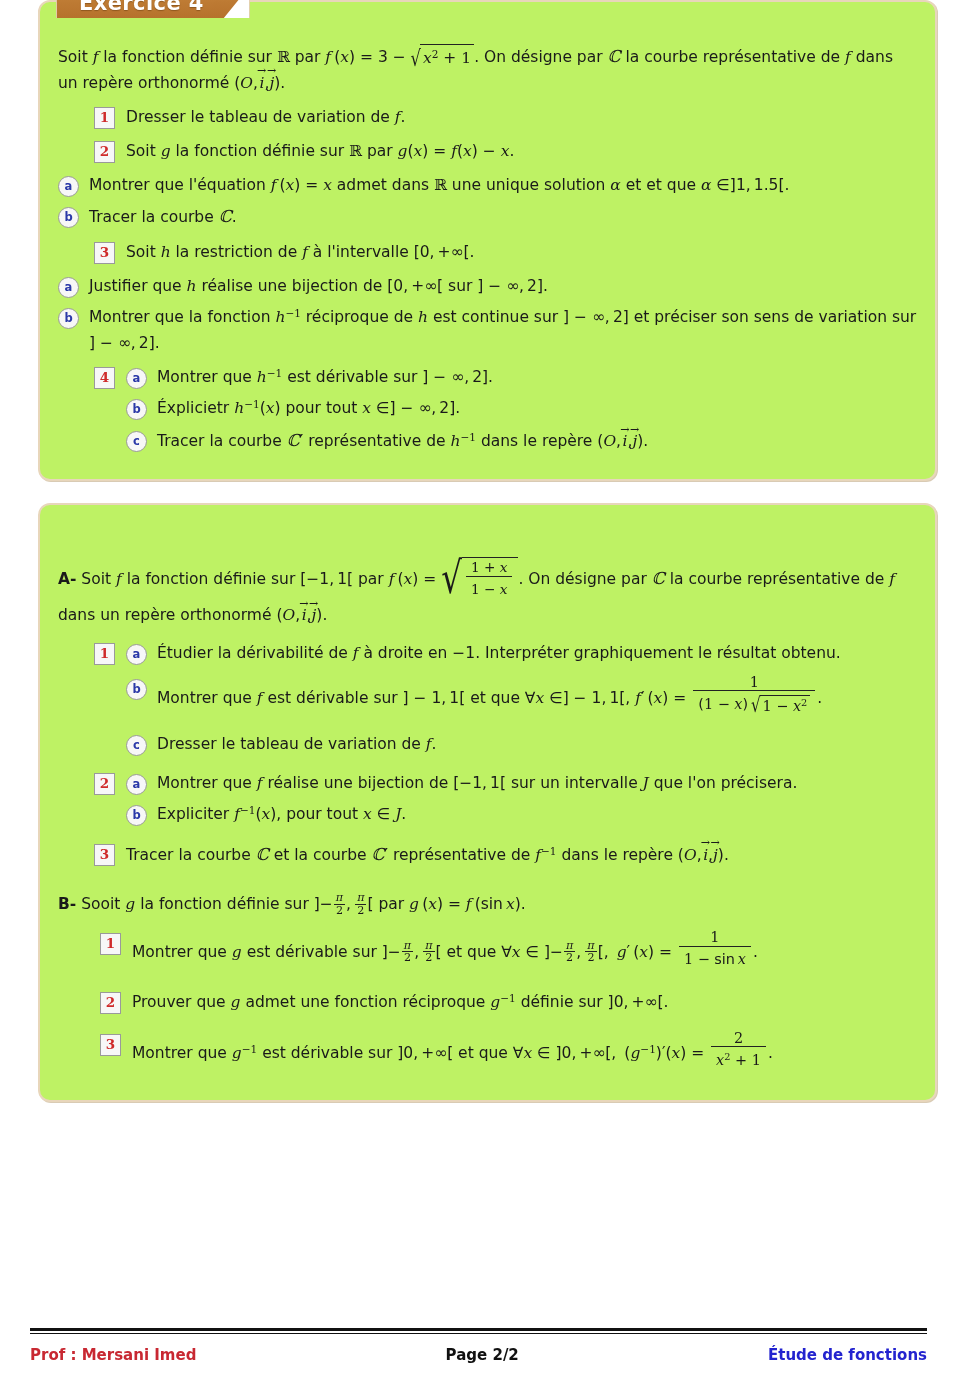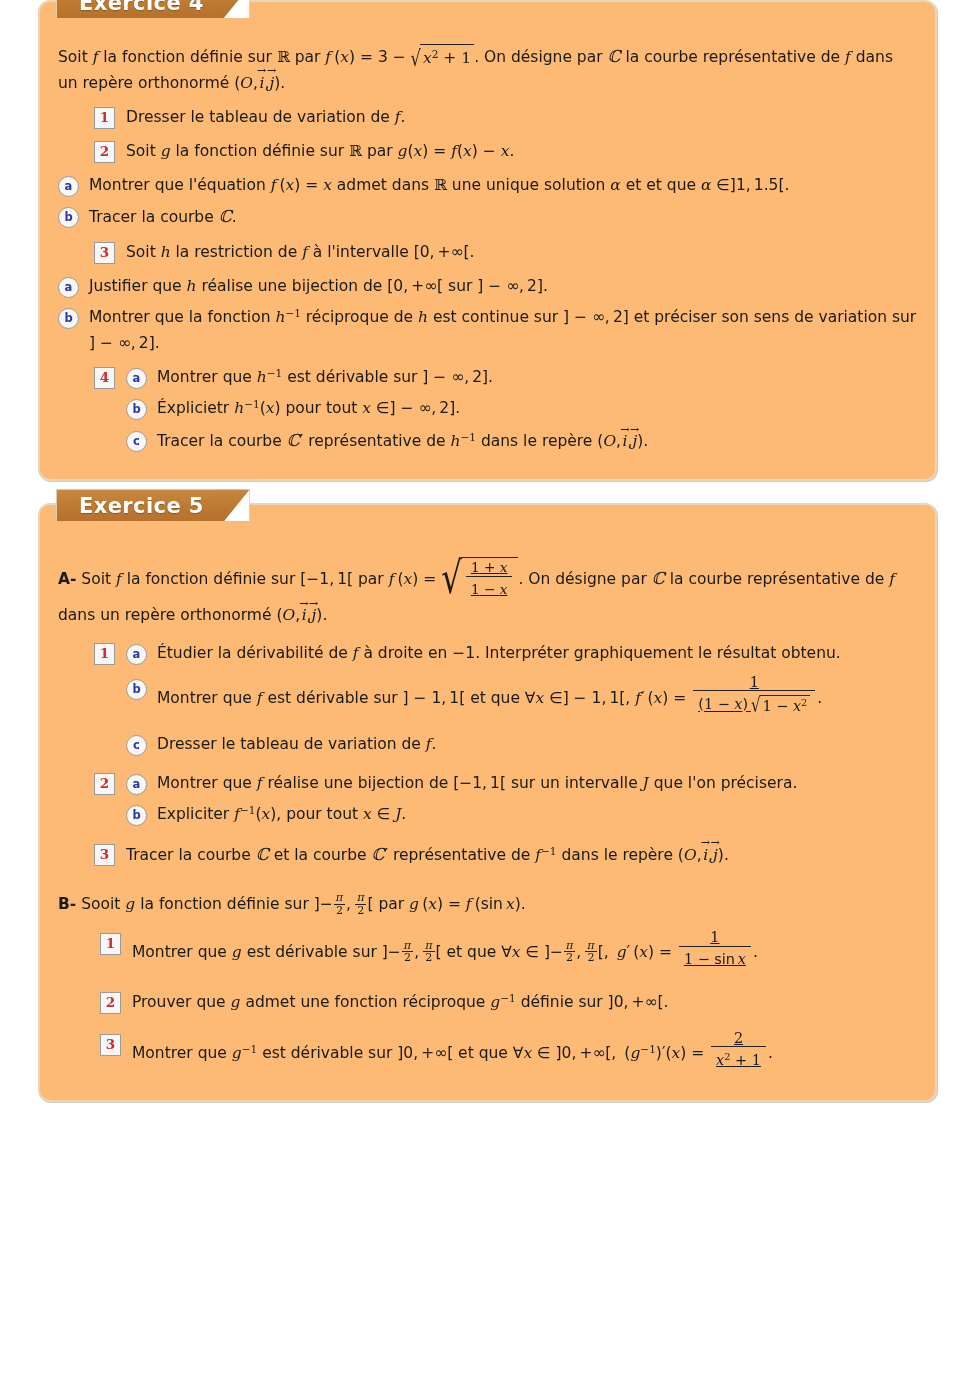--- a/index.html
+++ b/index.html
@@ -24,21 +24,21 @@
     box-sizing: border-box;
     padding: 0;
   }
 
   
   .ex-box {
     position: relative;
     margin: 0 20px 0 38px;
     border: 2px solid #e8d6bb;
     border-radius: 12px;
-    background: #fdba74;
+    background: #bef264;
     box-shadow: 1px 1px 0 #d9cbb4;
     padding: 38px 18px 16px 18px;
   }
   .ex-box.second { margin-top: 22px; }
 
   
   .banner {
     position: absolute;
     top: -16px;
     left: 16px;
@@ -170,21 +170,20 @@
 
   .frac {
     display: inline-flex;
     flex-direction: column;
     vertical-align: middle;
     text-align: center;
     font-size: .93em;
     margin: 0 2px;
     position: relative;
     top: -0.15em;
-    text-decoration: underline;
   }
   .frac .num { padding: 0 5px; line-height: 1.15; }
   .frac .den { padding: 4px 5px; line-height: 1.2; border-top: 1px solid #222; }
 
   .sfrac {
     display: inline-flex;
     flex-direction: column;
     vertical-align: middle;
     text-align: center;
     font-size: .72em;
@@ -313,26 +312,20 @@
         <div class="q-row" style="margin:6px 0 0 0">
           <span class="ltr-badge">c</span>
           <span class="q-text">Tracer la courbe <span class="script">ℂ</span>′ représentative de <span class="mi">h</span><sup class="e">−1</sup> dans le repère (<span class="mr" style="font-style:italic">O</span>, <span class="vecwrap">i</span>,<span class="vecwrap">j</span>).</span>
         </div>
       </div>
     </div>
   </div>
 
   <div class="ex-box second">
     <div class="banner-rule"></div>
-    <div class="banner">
-      <div class="banner-body">
-        <span class="banner-title">Exercice 5</span>
-      </div>
-      <div class="banner-slope"></div>
-    </div>
 
     <div class="para" style="margin-top:14px;line-height:1.9">
       <span class="part-label">A-</span>
       Soit <span class="mi">f</span> la fonction définie sur [−1, 1[ par <span class="mi">f</span> (<span class="mi">x</span>) =
       <span class="bigsqrt">
           <span class="radic" style="font-size:2.1em;line-height:.55;transform:scaleY(1.35);display:inline-block;">√</span>
           <span style="border-top:1px solid #222;padding:2px 4px 0 2px;"><span class="frac" style="font-size:.88em;top:0">
               <span class="num"><span class="mr">1</span> + <span class="mi">x</span></span>
               <span class="den"><span class="mr">1</span> − <span class="mi">x</span></span>
             </span></span>
@@ -425,14 +418,23 @@
     <div class="q-row indent3" style="margin-top:16px;margin-bottom:8px">
       <span class="num-badge">3</span>
       <span class="q-text">Montrer que <span class="mi">g</span><sup class="e">−1</sup> est dérivable sur ]0, +∞[ et que ∀<span class="mi">x</span> ∈ ]0, +∞[,  (<span class="mi">g</span><sup class="e">−1</sup>)′(<span class="mi">x</span>) =
         <span class="frac">
             <span class="num"><span class="mr">2</span></span>
             <span class="den"><span class="mi">x</span><sup class="e">2</sup> + <span class="mr">1</span></span>
           </span>.</span>
     </div>
   </div>
 
+  <div class="footer">
+    <div class="footer-rule"></div>
+    <div class="footer-rule thin"></div>
+    <div class="footer-row">
+      <span class="footer-left">Prof :  Mersani Imed</span>
+      <span class="footer-center">Page 2/2</span>
+      <span class="footer-right">Étude de fonctions</span>
+    </div>
+  </div>
 
 </div>
 
 </body></html>

